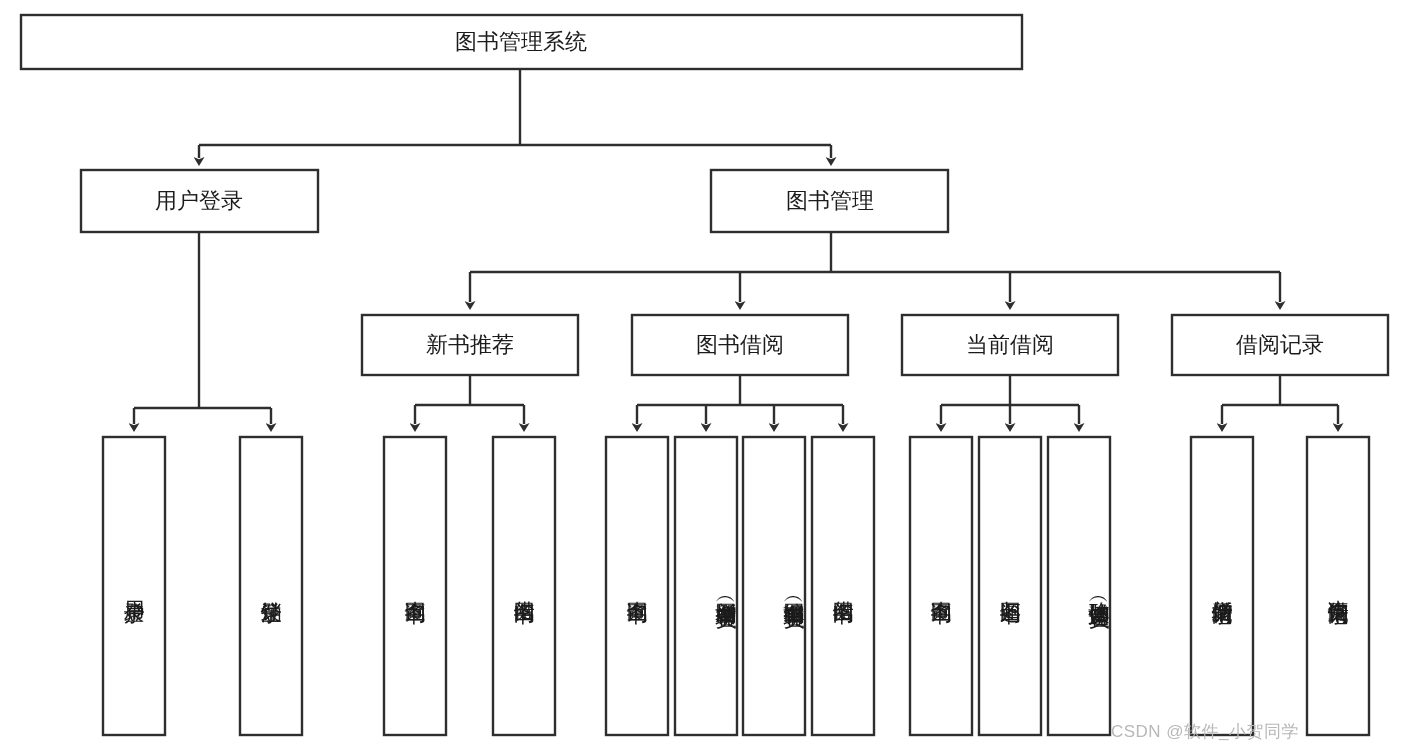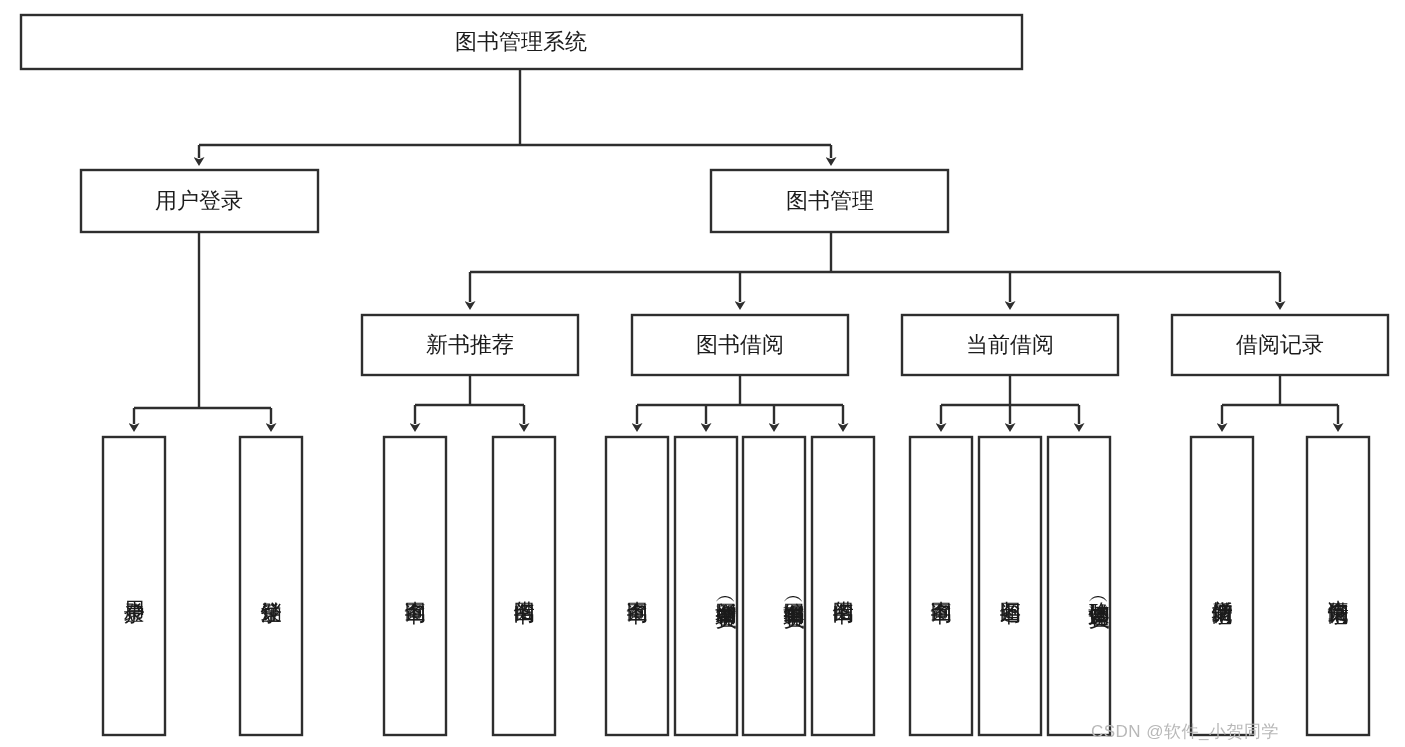--- a/index.html
+++ b/index.html
@@ -11,20 +11,21 @@
     width: 1405px;
     height: 747px;
     font-family: "Liberation Sans", "DejaVu Sans", sans-serif;
     overflow: hidden;
   }
   #diagram-root {
     position: relative;
     width: 1289px;
     height: 747px;
     background: #ffffff;
+    padding-left: 20px;
   }
   svg#tree-svg {
     position: absolute;
     left: 0;
     top: 0;
     width: 1405px;
     height: 747px;
   }
   .node-rect {
     fill: #ffffff;

